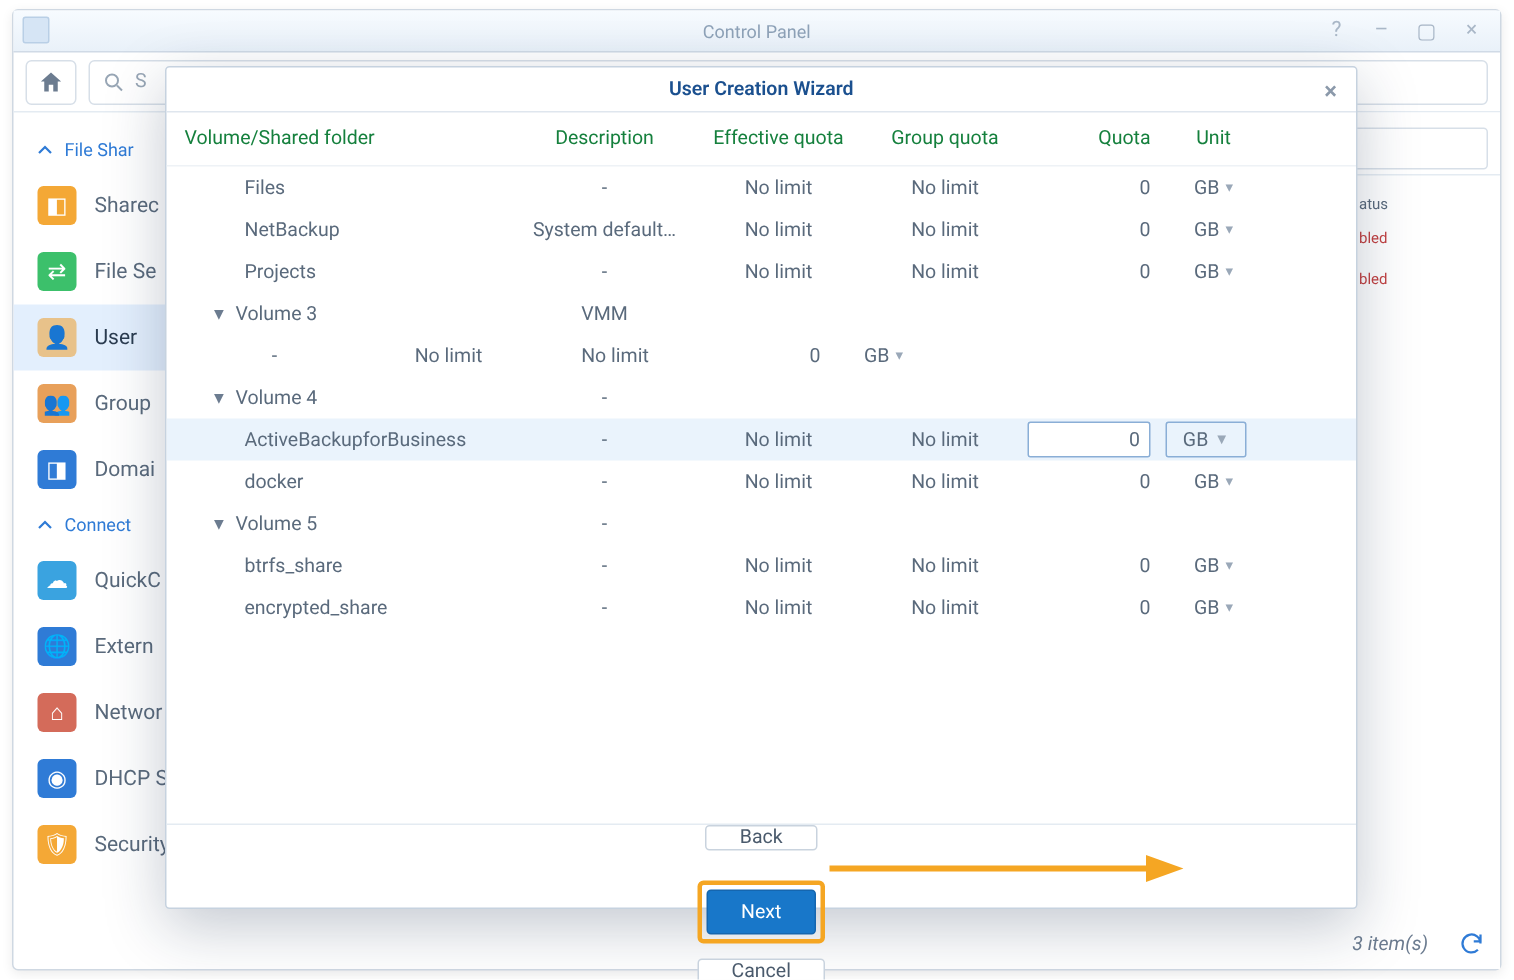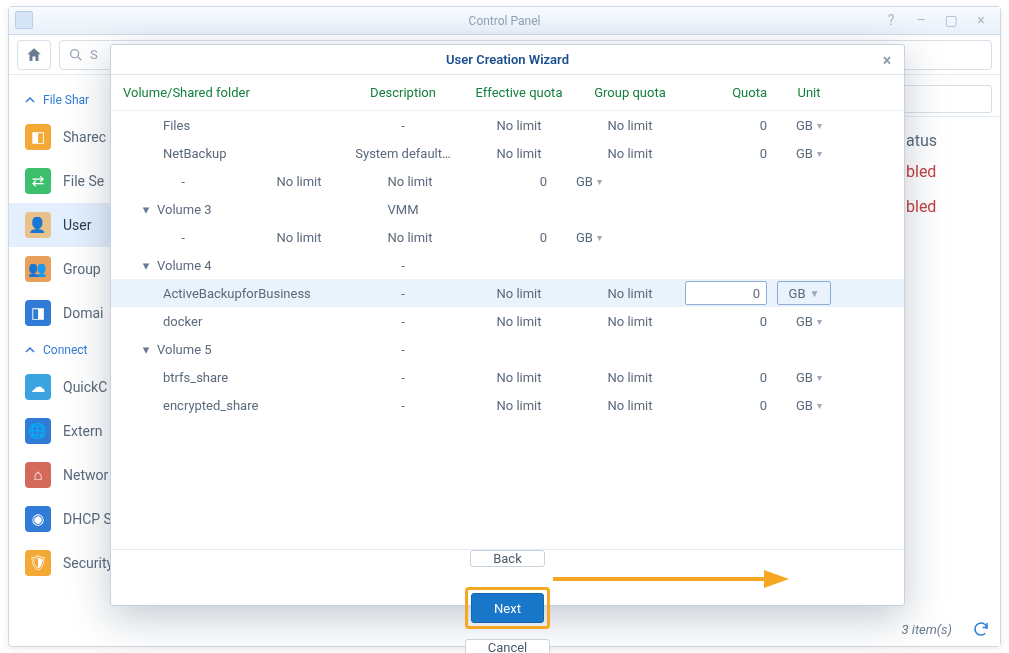--- a/index.html
+++ b/index.html
@@ -20,21 +20,21 @@
   .body { display:flex; height: calc(100% - 68px); }
   .sidebar { width:224px; padding:10px 0; overflow:hidden; font-size:14px; }
   .side-section { padding:8px 16px; color:#2f7bd6; font-size:12px; display:flex; align-items:center; gap:8px; }
   .chev { width:10px; height:10px; }
   .side-item { height:44px; display:flex; align-items:center; gap:12px; padding:0 16px; color:#5a6a7c; cursor:pointer; }
   .side-item.active { background:#e3effd; color:#2b3c50; }
   .side-icon { width:26px; height:26px; border-radius:4px; display:inline-flex; align-items:center; justify-content:center; color:#fff; font-size:15px; }
 
   .content { flex:1; position:relative; background:#fff; }
   .content-top { height:42px; border-bottom:1px solid #e4ebf2; }
-  .content-right-col { position:absolute; right:8px; top:52px; width:92px; font-size:16px; color:#5a6a7c; }
+  .content-right-col { position:absolute; right:8px; top:52px; width:92px; font-size:10px; color:#5a6a7c; }
   .right-head { padding:4px 6px; }
   .right-cell { padding:8px 6px; color:#c34141; }
   .right-cell.norm { color:#5a6a7c; }
   .content-foot { position:absolute; right:10px; bottom:8px; font-size:13px; color:#6c7c90; display:flex; align-items:center; gap:20px;font-style:italic; }
   .refresh { width:18px; height:18px; color:#2f7bd6; }
 
   .filter-box { position:absolute; right:8px; top:10px; width:100px; height:28px; border:1px solid #d7dfe8; border-radius:3px; }
 
   
   .modal { position:absolute; left:110px; top:44px; width:795px; height:562px; background:#fff; border:1px solid #c6d2df; box-shadow:0 12px 40px rgba(20,40,70,.25); border-radius:3px; display:flex; flex-direction:column; }
@@ -220,20 +220,24 @@
           </div>
           <div class="col-desc">System default…</div>
           <div class="col-eff">No limit</div>
           <div class="col-grp">No limit</div>
           <div class="col-quota"><span>0</span></div>
           <div class="col-unit">
             <span class="unit-cell">GB <span class="caret">▾</span></span>
           </div>
         </div>
         <div class="row">
+          <div class="col-vol">
+            <span class="indent2"></span>
+            <span>Projects</span>
+          </div>
           <div class="col-desc">-</div>
           <div class="col-eff">No limit</div>
           <div class="col-grp">No limit</div>
           <div class="col-quota"><span>0</span></div>
           <div class="col-unit">
             <span class="unit-cell">GB <span class="caret">▾</span></span>
           </div>
         </div>
         <div class="row">
           <div class="col-vol">

